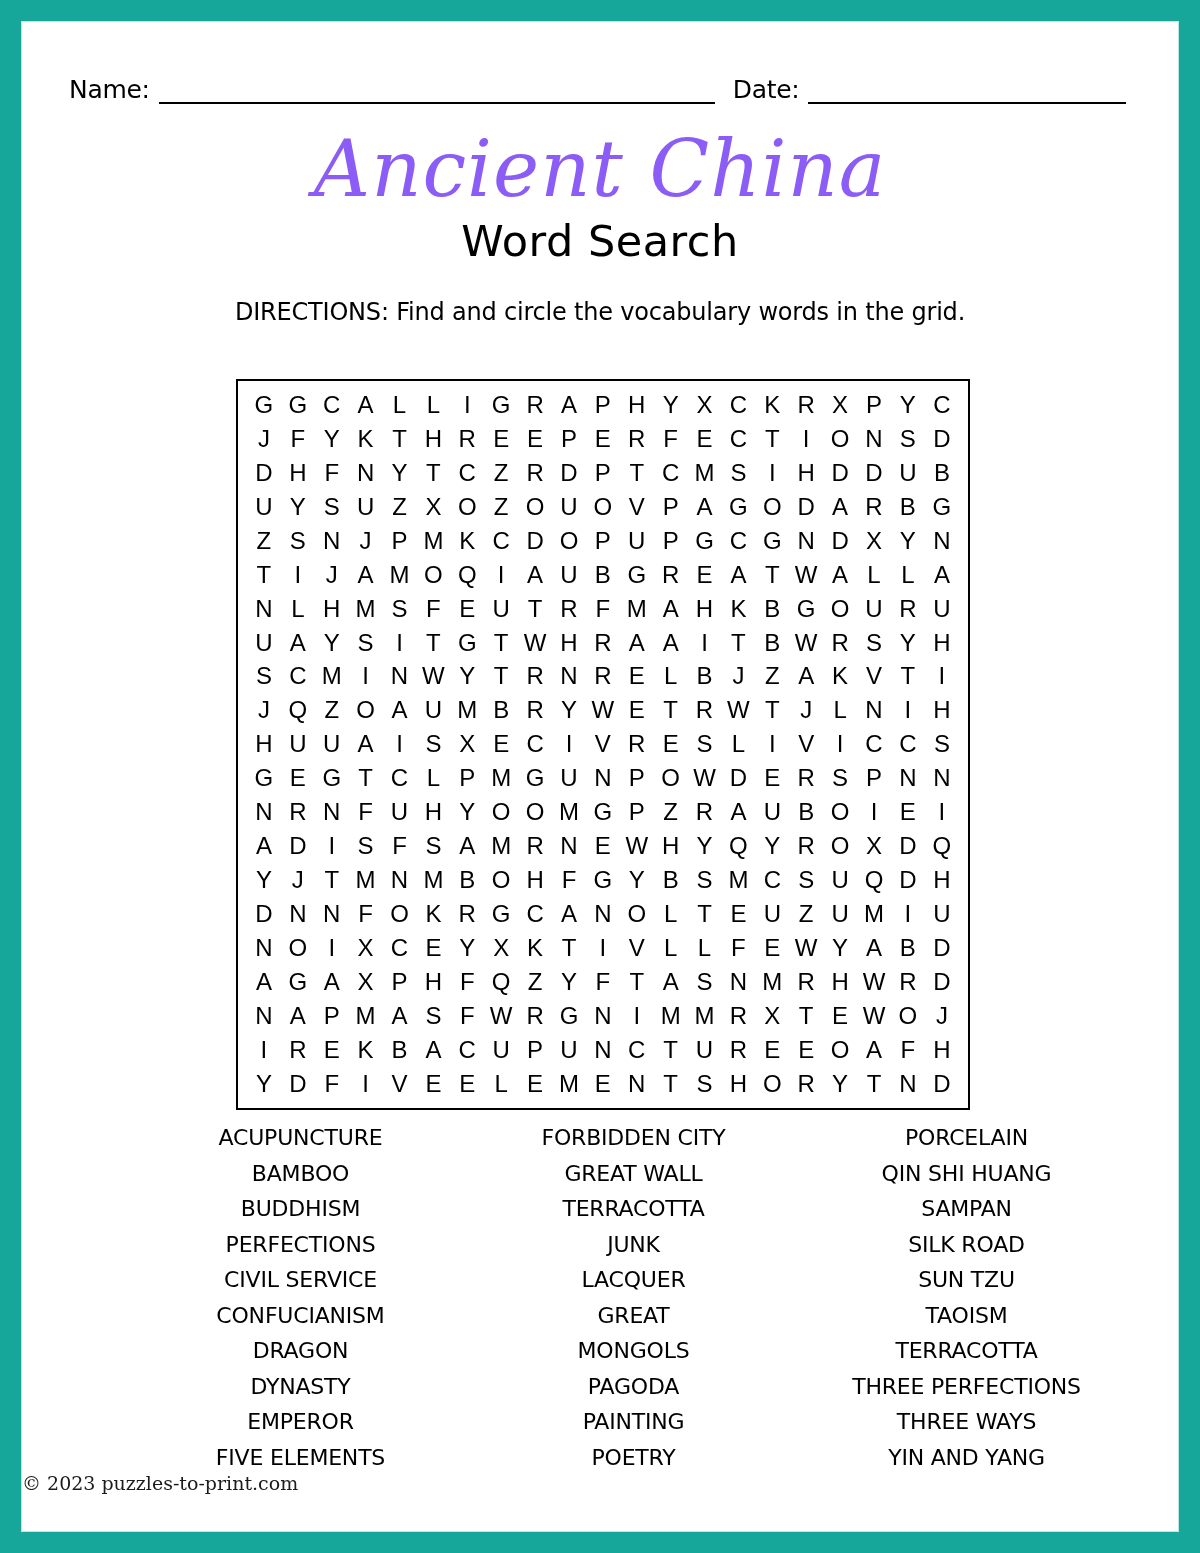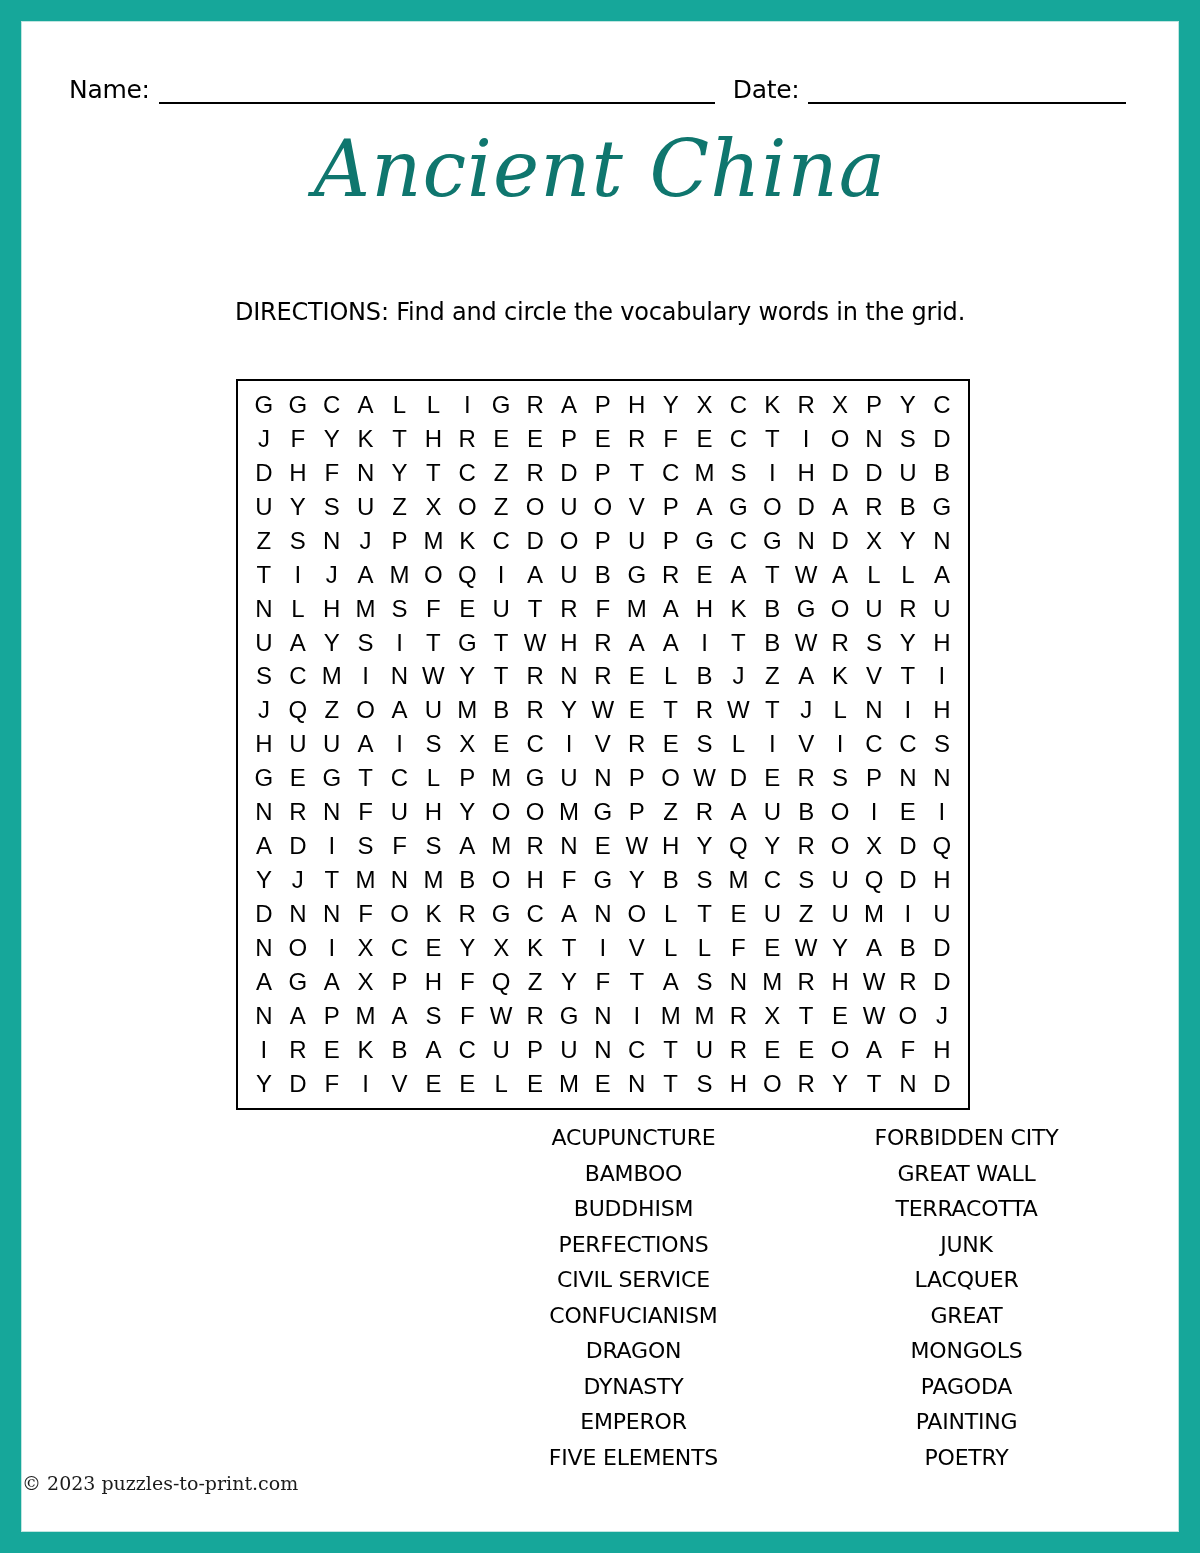--- a/index.html
+++ b/index.html
@@ -58,21 +58,21 @@
   .title-main {
     position: absolute;
     left: 0;
     top: 108px;
     width: 100%;
     text-align: center;
     font-family: "DejaVu Serif", serif;
     font-style: italic;
     font-size: 78px;
     font-weight: 400;
-    color: #0f766e;
+    color: #8b5cf6;
     line-height: 1;
     letter-spacing: 1px;
   }
   .title-sub {
     position: absolute;
     left: 0;
     top: 198px;
     width: 100%;
     text-align: center;
     font-family: "DejaVu Sans", sans-serif;
@@ -167,20 +167,21 @@
 
   <div class="namedate">
     <span class="nd-label">Name:</span>
     <span class="nd-rule name"></span>
     <span class="nd-gap"></span>
     <span class="nd-label">Date:</span>
     <span class="nd-rule date"></span>
   </div>
 
   <div class="title-main">Ancient China</div>
+  <div class="title-sub">Word Search</div>
 
   <div class="directions">
     <span class="dline">DIRECTIONS:  Find and circle the vocabulary words in the grid.</span>
   </div>
 
   <div id="grid-box">
     <table id="grid-table">
       <tbody id="grid-body">
           <tr>
             <td>G</td>
@@ -687,17 +688,29 @@
         <div class="wl-item">GREAT WALL</div>
         <div class="wl-item">TERRACOTTA</div>
         <div class="wl-item">JUNK</div>
         <div class="wl-item">LACQUER</div>
         <div class="wl-item">GREAT</div>
         <div class="wl-item">MONGOLS</div>
         <div class="wl-item">PAGODA</div>
         <div class="wl-item">PAINTING</div>
         <div class="wl-item">POETRY</div>
       </div>
+      <div class="wl-col">
+        <div class="wl-item">PORCELAIN</div>
+        <div class="wl-item">QIN SHI HUANG</div>
+        <div class="wl-item">SAMPAN</div>
+        <div class="wl-item">SILK ROAD</div>
+        <div class="wl-item">SUN TZU</div>
+        <div class="wl-item">TAOISM</div>
+        <div class="wl-item">TERRACOTTA</div>
+        <div class="wl-item">THREE PERFECTIONS</div>
+        <div class="wl-item">THREE WAYS</div>
+        <div class="wl-item">YIN AND YANG</div>
+      </div>
     </div>
 
   <div id="footer">© 2023 puzzles-to-print.com</div>
 
 </div>
 
 </body></html>

